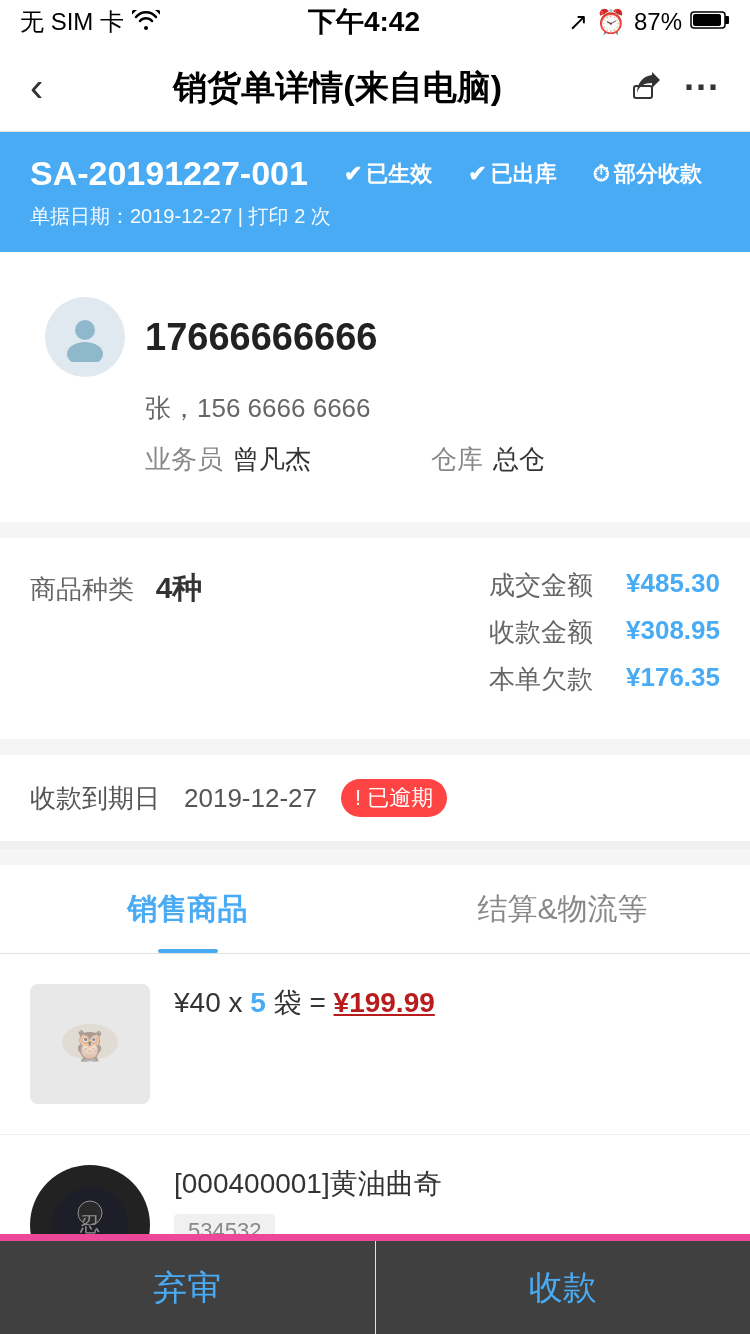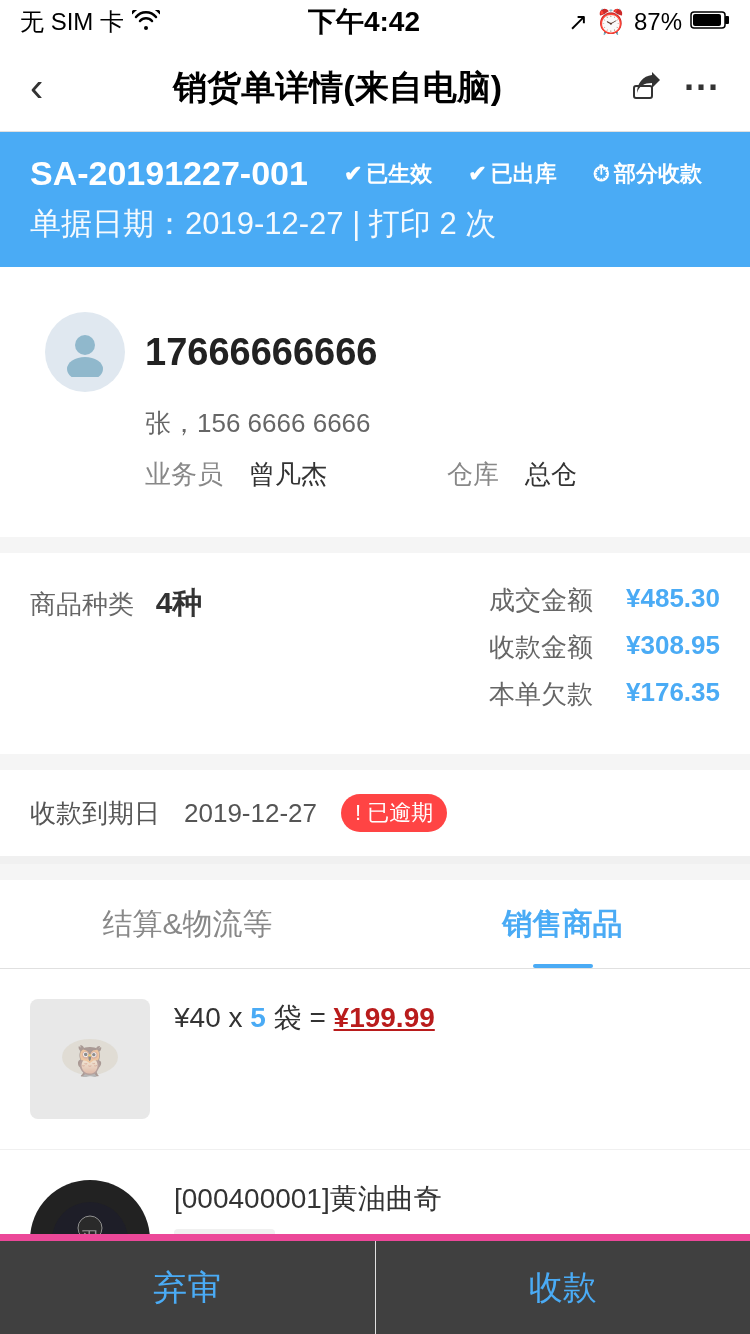--- a/index.html
+++ b/index.html
@@ -60,21 +60,21 @@
       flex-wrap: wrap;
     }
     .badge {
       font-size: 22px;
       display: inline-flex;
       align-items: center;
       gap: 4px;
       color: #fff;
     }
     .order-date {
-      font-size: 31px;
+      font-size: 20px;
       color: #fff;
       margin-top: 10px;
       opacity: 0.95;
     }
 
     
     .customer-section {
       background: #fff;
       padding: 45px;
       margin-bottom: 16px;
@@ -108,21 +108,21 @@
       margin-bottom: 16px;
       padding-left: 100px;
     }
     .customer-meta {
       display: flex;
       gap: 60px;
       padding-left: 100px;
       font-size: 26px;
       color: #333;
     }
-    .meta-item { display: flex; gap: 26px; font-family: Liberation Serif, serif; }
+    .meta-item { display: flex; gap: 10px; font-family: Liberation Serif, serif; }
     .meta-label { color: #888; }
     .meta-value { color: #333; font-weight: 500; }
 
     
     .stats-section {
       background: #fff;
       padding: 30px;
       margin-bottom: 16px;
       display: flex;
       justify-content: space-between;
@@ -366,25 +366,25 @@
 <div class="due-section">
   <span>收款到期日</span>
   <span>2019-12-27</span>
   <span class="overdue-badge">
     <span>!</span>
     <span>已逾期</span>
   </span>
 </div>
 
 <div class="tabs">
+  <div class="tab active">
+    <span>销售商品</span>
+  </div>
   <div class="tab">
     <span>结算&amp;物流等</span>
-  </div>
-  <div class="tab active">
-    <span>销售商品</span>
   </div>
 </div>
 
 <div class="product-list">
 
   <div class="product-item">
     <div class="product-thumb">
       <svg viewBox="0 0 80 80" fill="none">
         <ellipse cx="40" cy="38" rx="28" ry="18" fill="#d0c8b0" opacity="0.7"></ellipse>
         <text x="40" y="52" text-anchor="middle" font-size="30" fill="#bbb">🦉</text>

